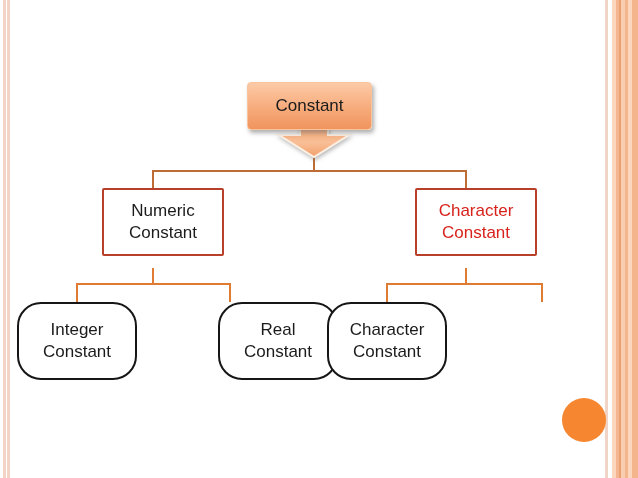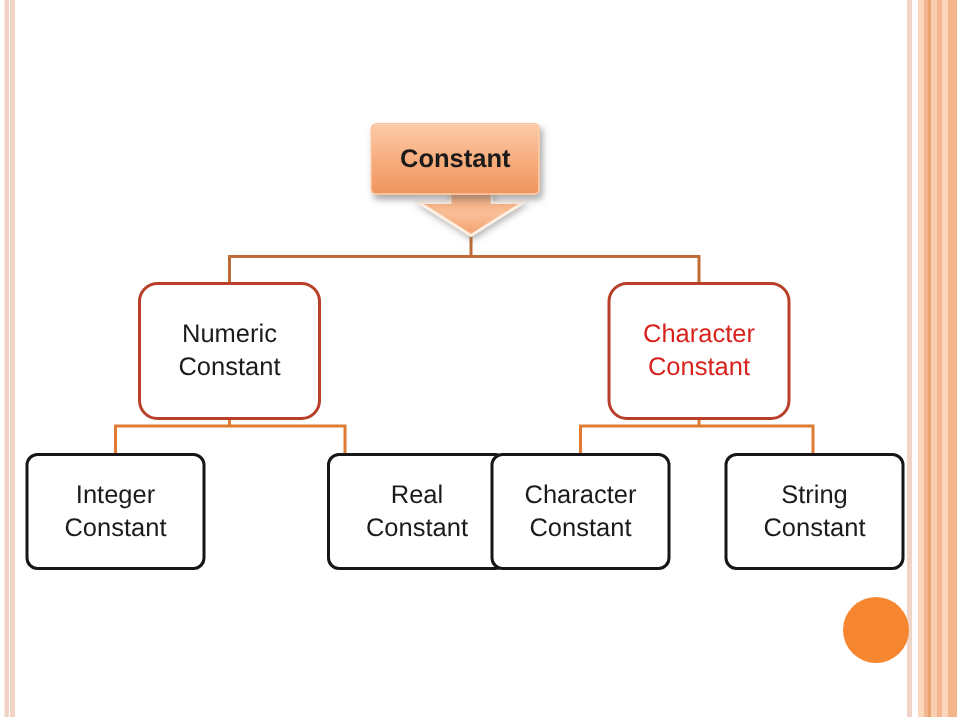--- a/index.html
+++ b/index.html
@@ -31,36 +31,35 @@
   
   .node{
     position:absolute;
     display:flex;align-items:center;justify-content:center;
     text-align:center;
     font-size:17px;line-height:22px;color:#1b1b1b;
     box-sizing:border-box;background:#ffffff;
   }
   .node .lbl{display:inline-block;max-width:100px;}
   .root-node{
-    left:247px;top:82px;width:113px;height:48px;
+    left:247px;top:82px;width:125px;height:48px;
     border-radius:4px;
     background:linear-gradient(180deg,#fccaa7 0%,#f7ab7b 55%,#f0945e 100%);
     border:1px solid #f9c39c;
     box-shadow:2px 3px 4px rgba(110,110,110,0.55);
-    font-weight:bold;
   }
   .l2{
-    width:122px;height:92px;
-    border:2px solid #b8402a;border-radius:13px;
+    width:122px;height:68px;
+    border:2px solid #b8402a;border-radius:2px;margin-left:10px;
   }
   .l2.numeric{left:92px;top:188px;}
   .l2.character{left:405px;top:188px;color:#d8231d;}
   .l3{
     width:120px;height:78px;
-    border:2px solid #161616;border-radius:8px;
+    border:2px solid #161616;border-radius:24px;
   }
   .l3.integer{left:17px;top:302px;}
   .l3.real{left:170px;top:302px;margin-left:48px;}
   .l3.charleaf{left:327px;top:302px;}
   .l3.string{left:483px;top:302px;}
 </style>
 </head>
 <body>
 
 <div id="canvas">
@@ -103,19 +102,16 @@
   </div>
 
   <div class="node l3 real">
     <span class="lbl">Real Constant</span>
   </div>
 
   <div class="node l3 charleaf">
     <span class="lbl">Character Constant</span>
   </div>
 
-  <div class="node l3 string">
-    <span class="lbl">String Constant</span>
-  </div>
 
   <div class="orange-dot"></div>
 
 </div>
 
 </body></html>

